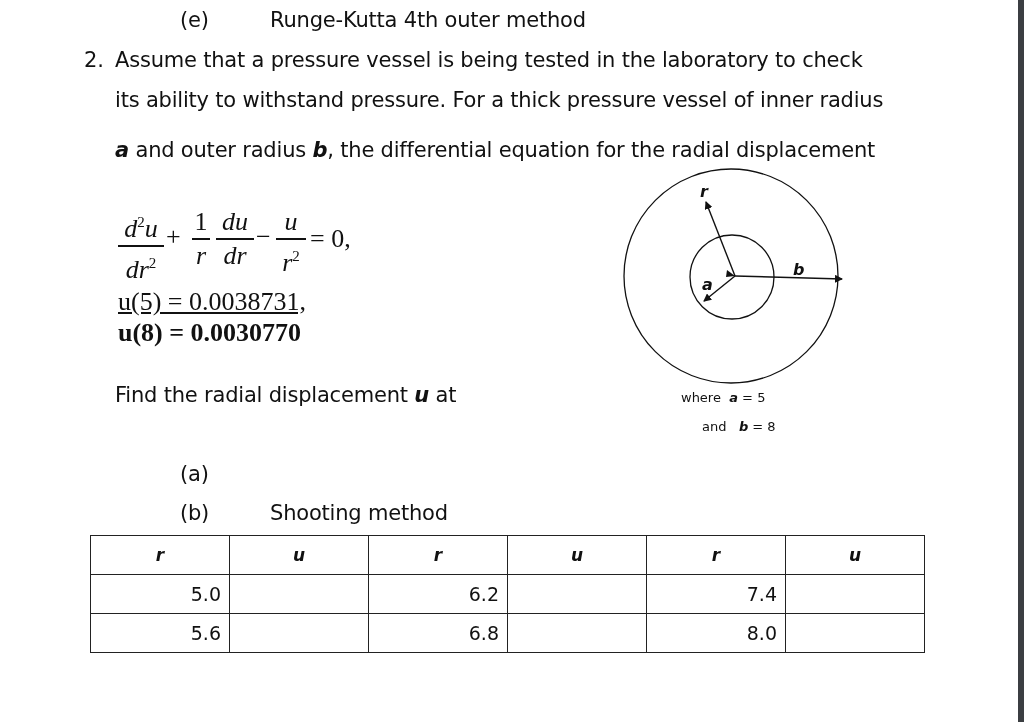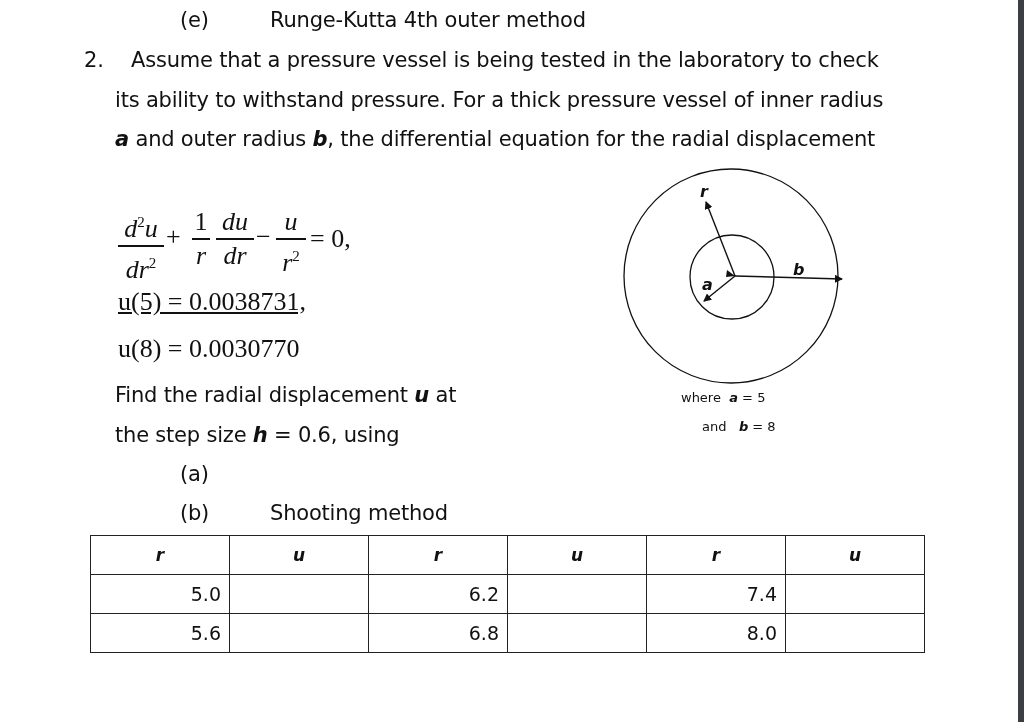--- a/index.html
+++ b/index.html
@@ -35,23 +35,23 @@
 </style>
 </head>
 <body>
 
 <div class="page">
 
   <div class="t" style="left:180px;top:6px;">(e)</div>
   <div class="t" style="left:270px;top:6px;">Runge-Kutta 4th outer method</div>
 
   <div class="t" style="left:84px;top:46px;">2.</div>
-  <div class="t" style="left:115px;top:46px;margin-left:16px;">Assume that a pressure vessel is being tested in the laboratory to check</div>
+  <div class="t" style="left:115px;top:46px;">Assume that a pressure vessel is being tested in the laboratory to check</div>
   <div class="t" style="left:115px;top:86px;">its ability to withstand pressure. For a thick pressure vessel of inner radius</div>
-  <div class="t" style="left:115px;top:125px;">
+  <div class="t" style="left:115px;top:136px;">
     <span class="bi">a</span><span> and outer radius </span><span class="bi">b</span><span>, the differential equation for the radial displacement</span>
   </div>
 
   <div>
     <div class="frac" style="left:118px;top:208px;width:46px;">
       <span class="num"><span>d</span><sup class="s">2</sup><span>u</span></span>
       <span class="bar"></span>
       <span class="den"><span>dr</span><sup class="s">2</sup></span>
     </div>
     <div class="op" style="left:166px;top:222px;">+</div>
@@ -66,28 +66,25 @@
       <span class="den">dr</span>
     </div>
     <div class="op" style="left:256px;top:222px;">−</div>
     <div class="frac" style="left:276px;top:208px;width:30px;">
       <span class="num">u</span>
       <span class="bar"></span>
       <span class="den"><span>r</span><sup class="s">2</sup></span>
     </div>
     <div class="op" style="left:310px;top:224px;">= 0,</div>
     <div class="math" style="left:118px;top:287px;text-decoration:underline;">u(5) = 0.0038731,</div>
-    <div class="math" style="left:118px;top:334px;">u(8) = 0.0030770</div>
+    <div class="math" style="left:118px;top:318px;font-weight:bold;">u(8) = 0.0030770</div>
   </div>
 
   <div class="t" style="left:115px;top:381px;">
     <span>Find the radial displacement </span><span class="bi">u</span><span> at</span>
-  </div>
-  <div class="t" style="left:115px;top:421px;">
-    <span>the step size </span><span class="bi">h</span><span> = 0.6, using</span>
   </div>
   <div class="t" style="left:180px;top:460px;">(a)</div>
   <div class="t" style="left:180px;top:499px;">(b)</div>
   <div class="t" style="left:270px;top:499px;">Shooting method</div>
 
   <div class="diagram">
     <svg width="240" height="240" viewBox="0 0 240 240">
       <defs>
         <marker id="ah" markerWidth="8" markerHeight="8" refX="7" refY="4" orient="auto" markerUnits="userSpaceOnUse">
           <path d="M0,0 L8,4 L0,8 Z" fill="#111"></path>

